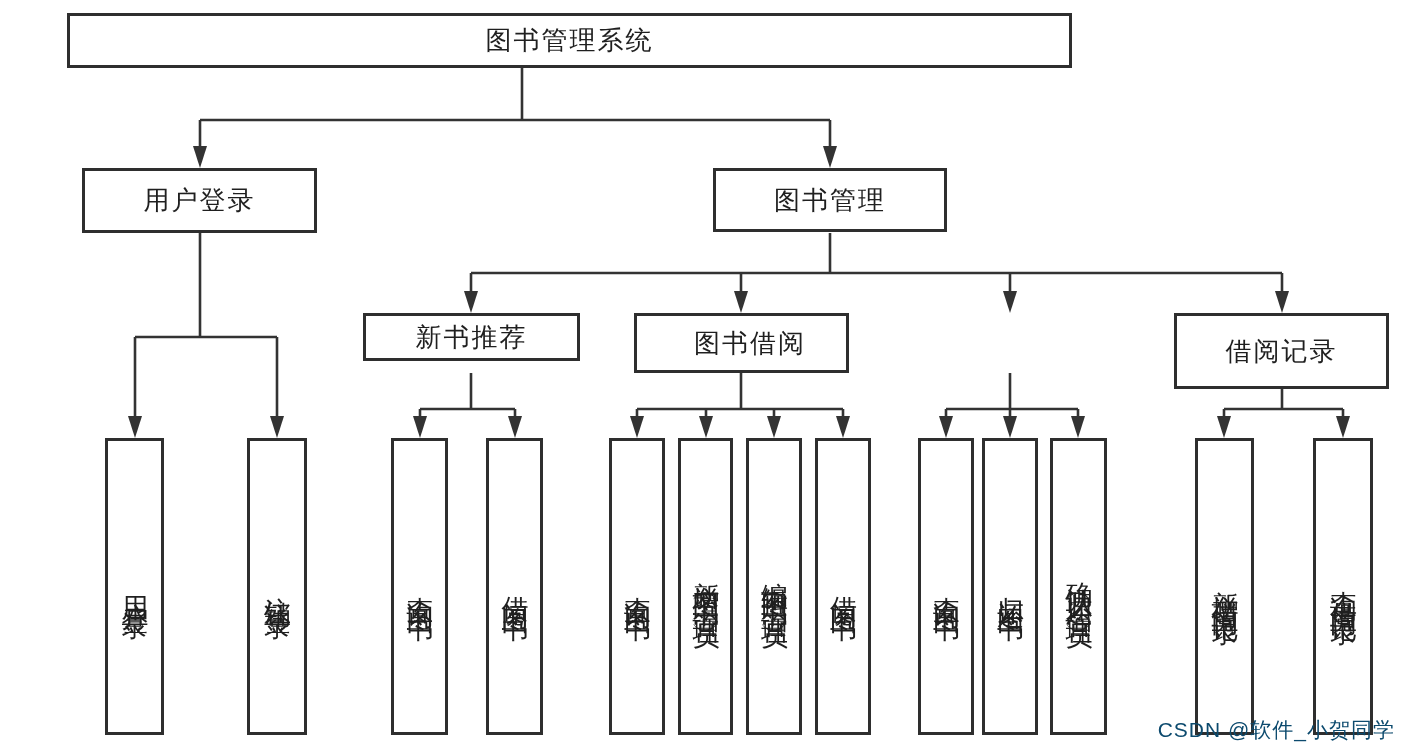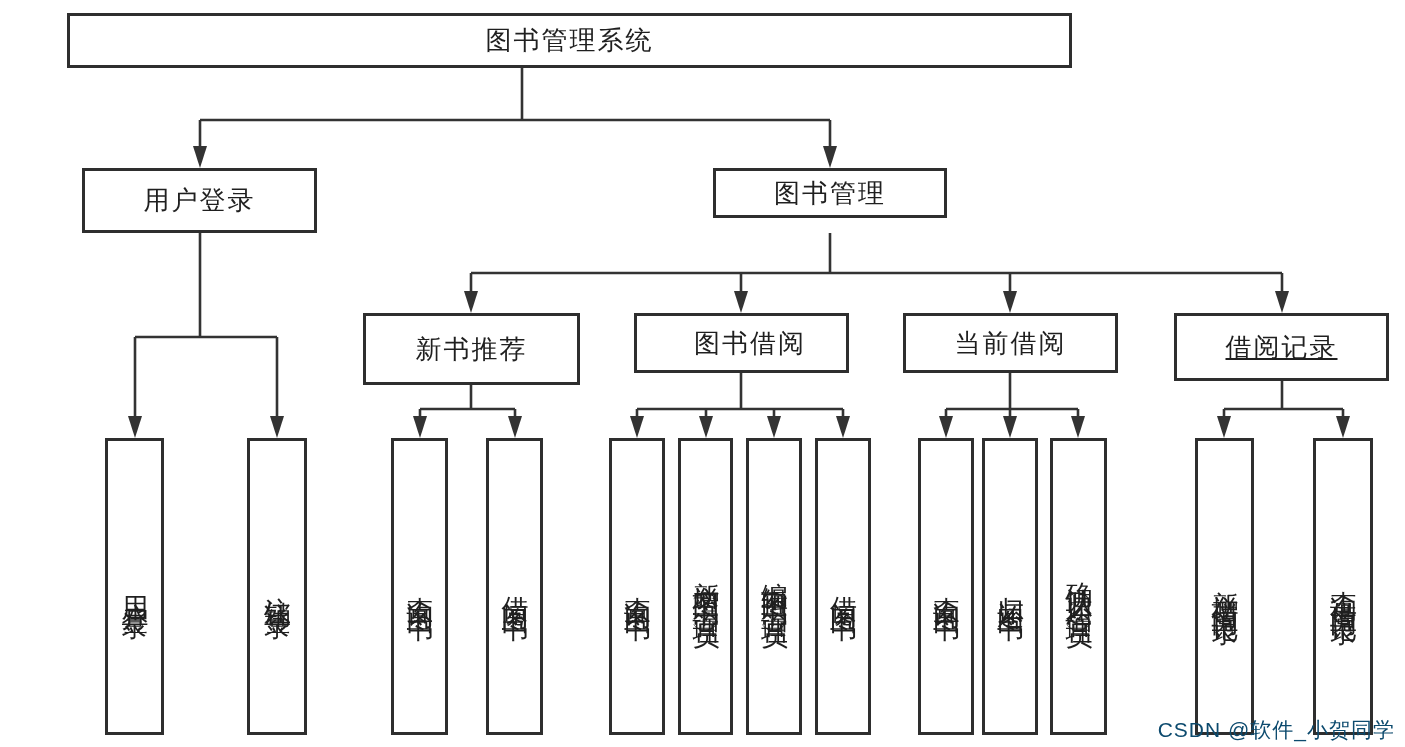--- a/index.html
+++ b/index.html
@@ -37,25 +37,25 @@
     right:10px; bottom:3px;
     font-size:21px;
     letter-spacing:1px;
     color:#0c4a6e;
     z-index:3;
     white-space:nowrap;
   }
   
   #n-root          { left:20px;   top:13px;  width:1005px; height:55px;margin-left:47px; }
   #n-user-login    { left:82px;   top:168px; width:235px;  height:65px; }
-  #n-book-mgmt     { left:713px;  top:168px; width:234px;  height:50px; }
-  #n-new-rec       { left:363px;  top:313px; width:217px;  height:72px;font-family:Liberation Serif, serif; }
+  #n-book-mgmt     { left:713px;  top:168px; width:234px;  height:64px; }
+  #n-new-rec       { left:363px;  top:313px; width:217px;  height:48px;font-family:Liberation Serif, serif; }
   #n-borrow        { left:634px;  top:313px; width:215px;  height:60px;padding-left:17px; }
   #n-current       { left:903px;  top:313px; width:215px;  height:60px; }
-  #n-records       { left:1174px; top:313px; width:215px;  height:68px;text-decoration:underline; }
+  #n-records       { left:1174px; top:313px; width:215px;  height:76px; }
   #l-user-login    { left:105px;  width:59px; }
   #l-logout        { left:247px;  width:60px; }
   #l-rec-query     { left:391px;  width:57px; }
   #l-rec-borrow    { left:486px;  width:57px; }
   #l-bor-query     { left:609px;  width:56px; }
   #l-bor-add       { left:678px;  width:55px; }
   #l-bor-edit      { left:746px;  width:56px; }
   #l-bor-borrow    { left:815px;  width:56px; }
   #l-cur-query     { left:918px;  width:56px; }
   #l-cur-return    { left:982px;  width:56px; }
@@ -144,23 +144,20 @@
   <div class="node" id="n-book-mgmt">
     <span class="hlabel">图书管理</span>
   </div>
 
   <div class="node" id="n-new-rec">
     <span class="hlabel">新书推荐</span>
   </div>
   <div class="node" id="n-borrow">
     <span class="hlabel">图书借阅</span>
   </div>
-  <div class="node" id="n-current">
-    <span class="hlabel">当前借阅</span>
-  </div>
   <div class="node" id="n-records">
     <span class="hlabel">借阅记录</span>
   </div>
 
   <div class="node leaf" id="l-user-login">
     <span class="vlabel">用户登录</span>
   </div>
   <div class="node leaf" id="l-logout">
     <span class="vlabel">注销登录</span>
   </div>

